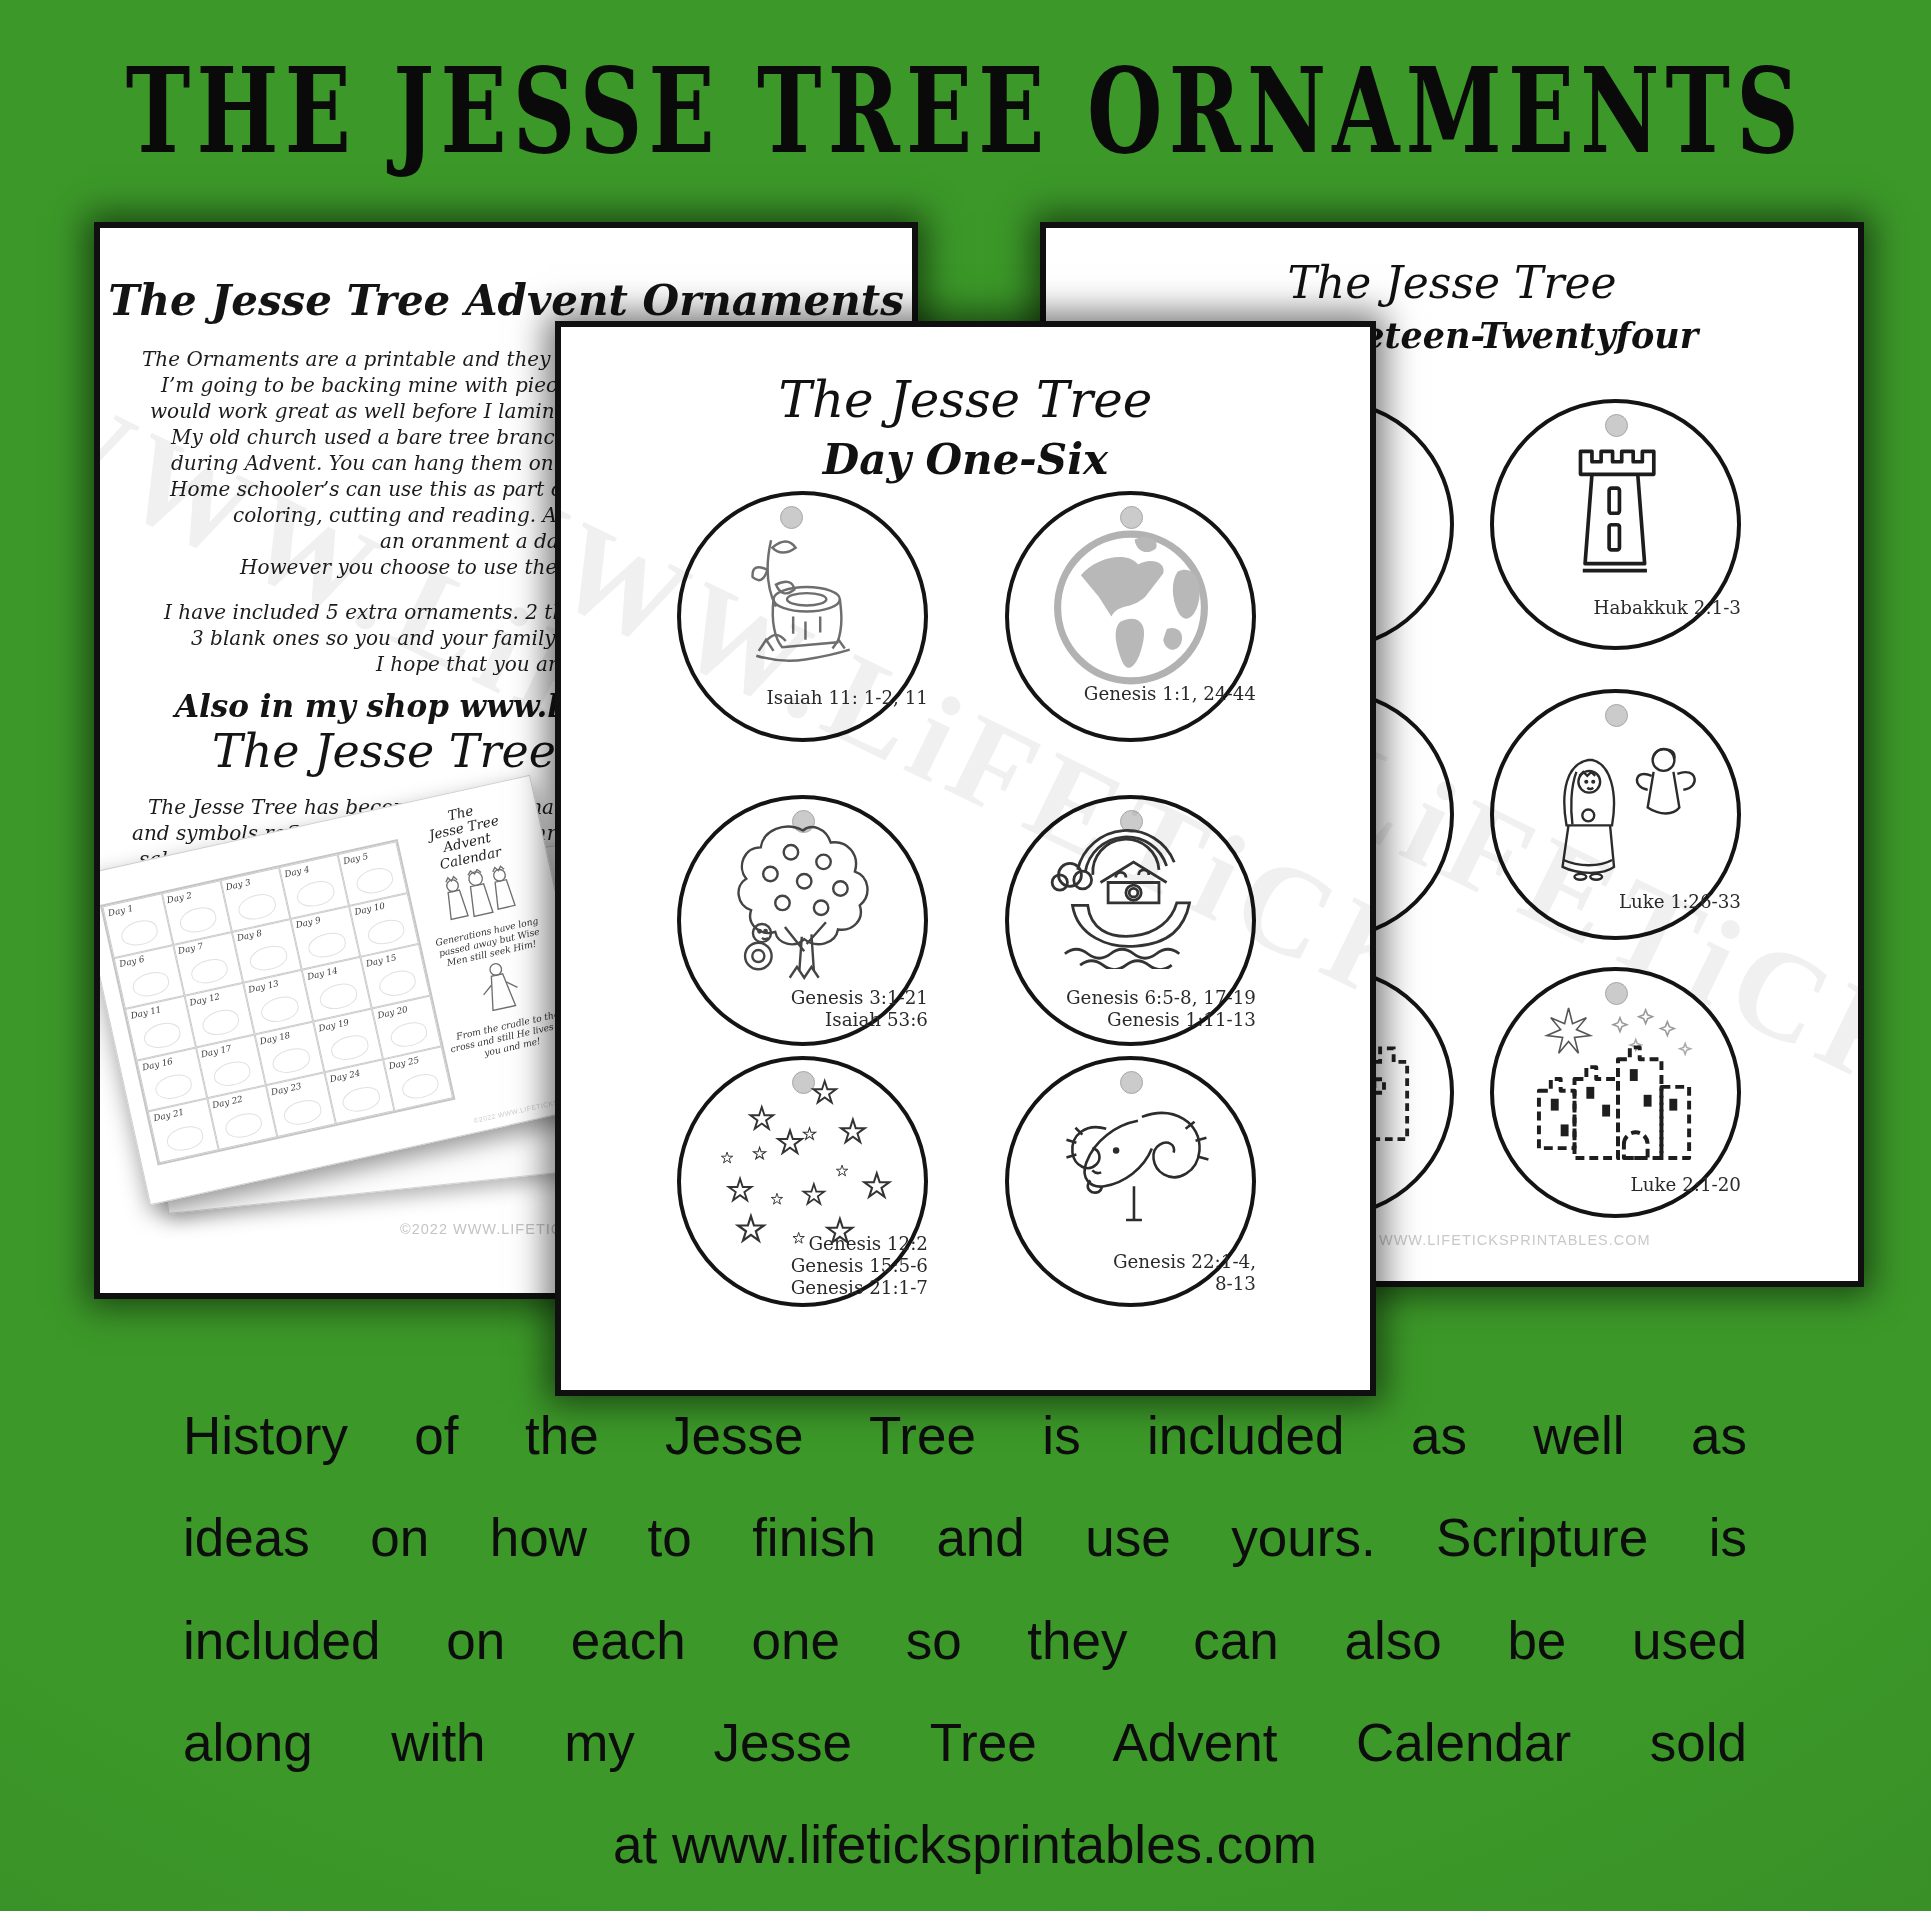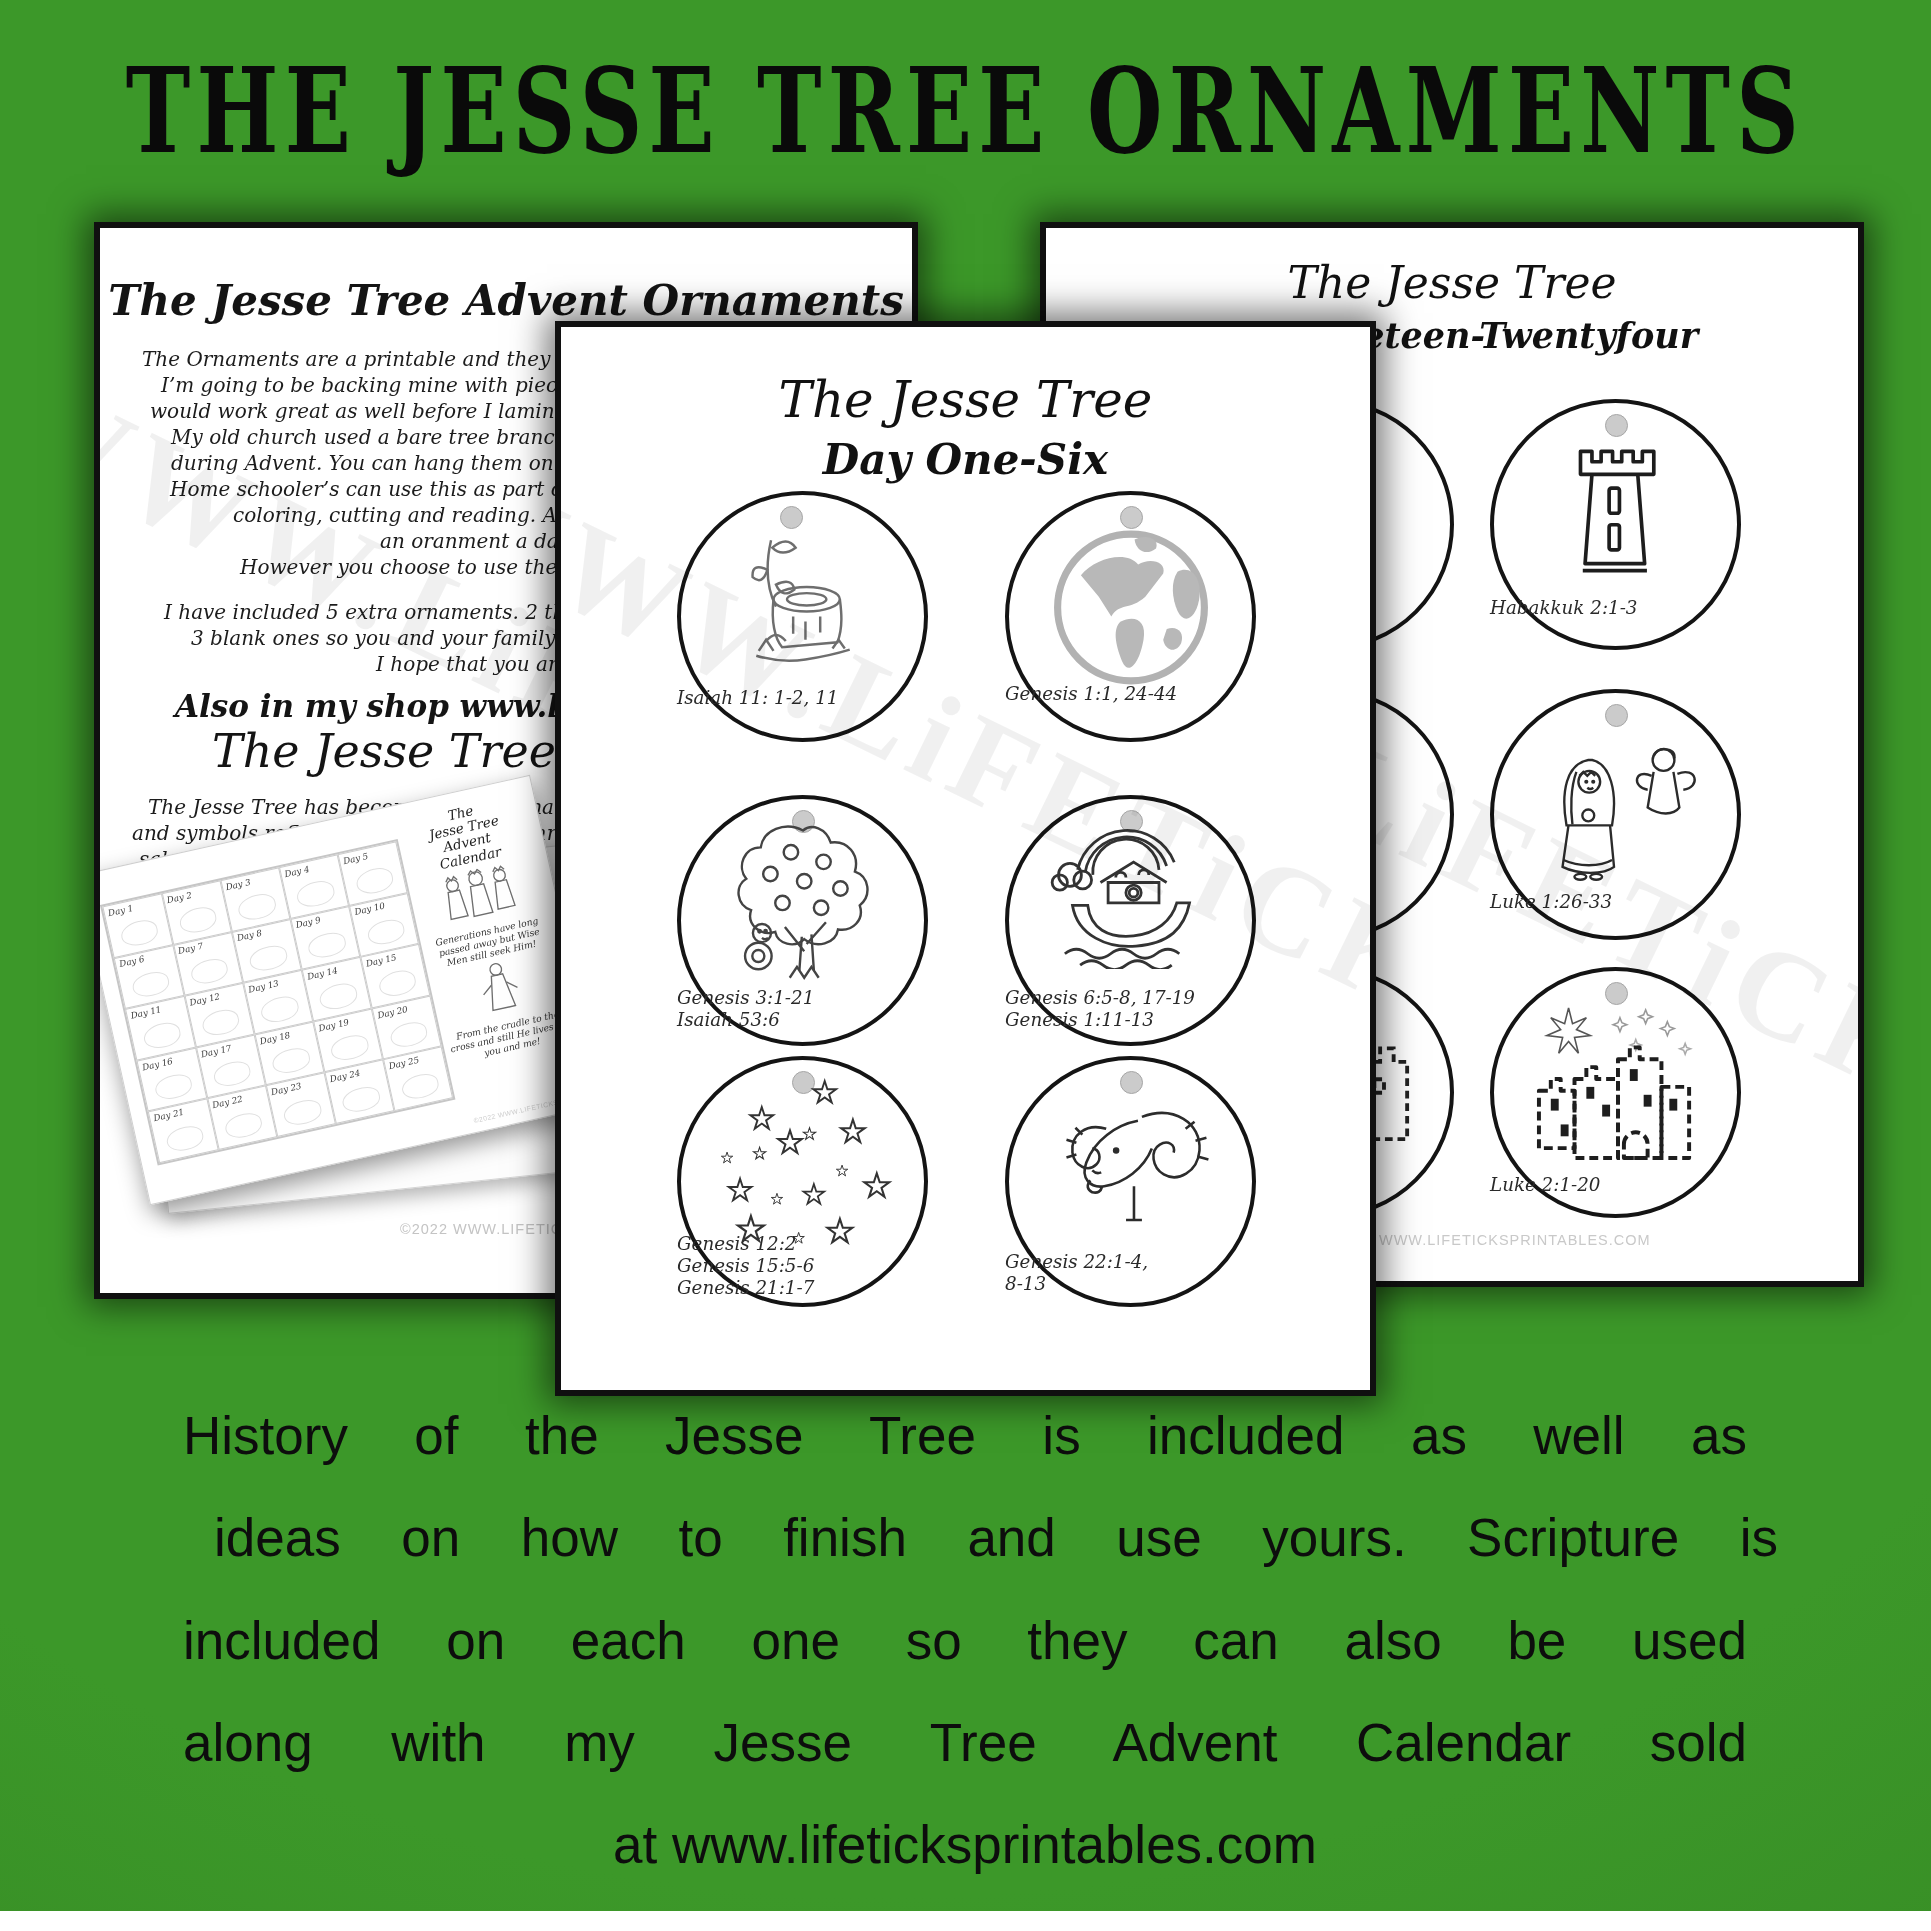--- a/index.html
+++ b/index.html
@@ -41,21 +41,21 @@
   .cal-note{font-style:italic;font-size:9.2px;line-height:11px;color:#333;margin-top:3.9px;}
   .cal-cr{position:absolute;right:9.7px;bottom:7.7px;font-family:"Liberation Sans",sans-serif;
     font-size:6.8px;color:#cfcfcf;letter-spacing:0.5px;}
   
   .pg-title{position:absolute;left:0;width:100%;text-align:center;font-style:italic;color:#111;}
   .orn{position:absolute;width:251px;height:251px;z-index:4;}
   .circ{position:absolute;inset:0;border:4.8px solid #141414;border-radius:50%;background:#fff;}
   .hole{position:absolute;left:50%;top:15.4px;width:21px;height:21px;margin-left:-10.6px;border-radius:50%;
     background:#cbcbcb;border:1.9px solid #a6a6a6;}
   .icon{position:absolute;left:50%;transform:translateX(-50%);}
-  .scrip{position:absolute;left:0;width:100%;text-align:left;font-style:italic;
+  .scrip{position:absolute;left:0;width:100%;text-align:right;
     font-size:18.3px;line-height:22px;color:#2a2a2a;}
   
   .cap{position:absolute;left:183px;width:1564px;font-family:"Liberation Sans",sans-serif;
     font-size:53px;color:#0d0d0d;text-align:justify;text-align-last:justify;}
   .cap.center{text-align:center;text-align-last:center;}
 </style>
 </head>
 <body>
 
 <div class="stage">
@@ -466,19 +466,19 @@
         </g>
       </svg>
       <div class="scrip" style="bottom:11.6px;">
         <div>Genesis 22:1-4,</div>
         <div>8-13</div>
       </div>
     </div>
   </div>
 
   <div class="cap" style="top:1405px;">History of the Jesse Tree is included as well as</div>
-  <div class="cap" style="top:1507px;margin-left:31px;">ideas on how to finish and use yours. Scripture is</div>
+  <div class="cap" style="top:1507px;">ideas on how to finish and use yours. Scripture is</div>
   <div class="cap" style="top:1610px;">included on each one so they can also be used</div>
   <div class="cap" style="top:1712px;">along with my Jesse Tree Advent Calendar sold</div>
   <div class="cap center" style="top:1814px;">at  www.lifeticksprintables.com</div>
 
 </div>
 
 
 </body></html>

